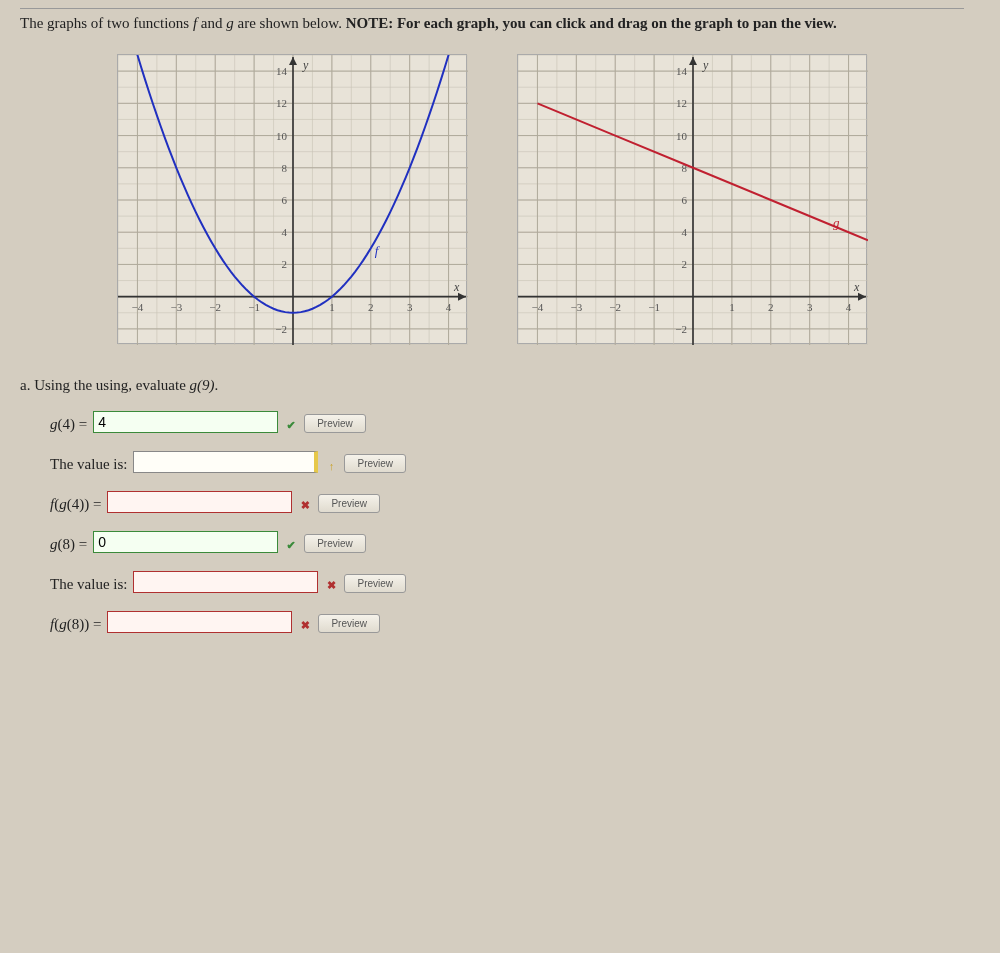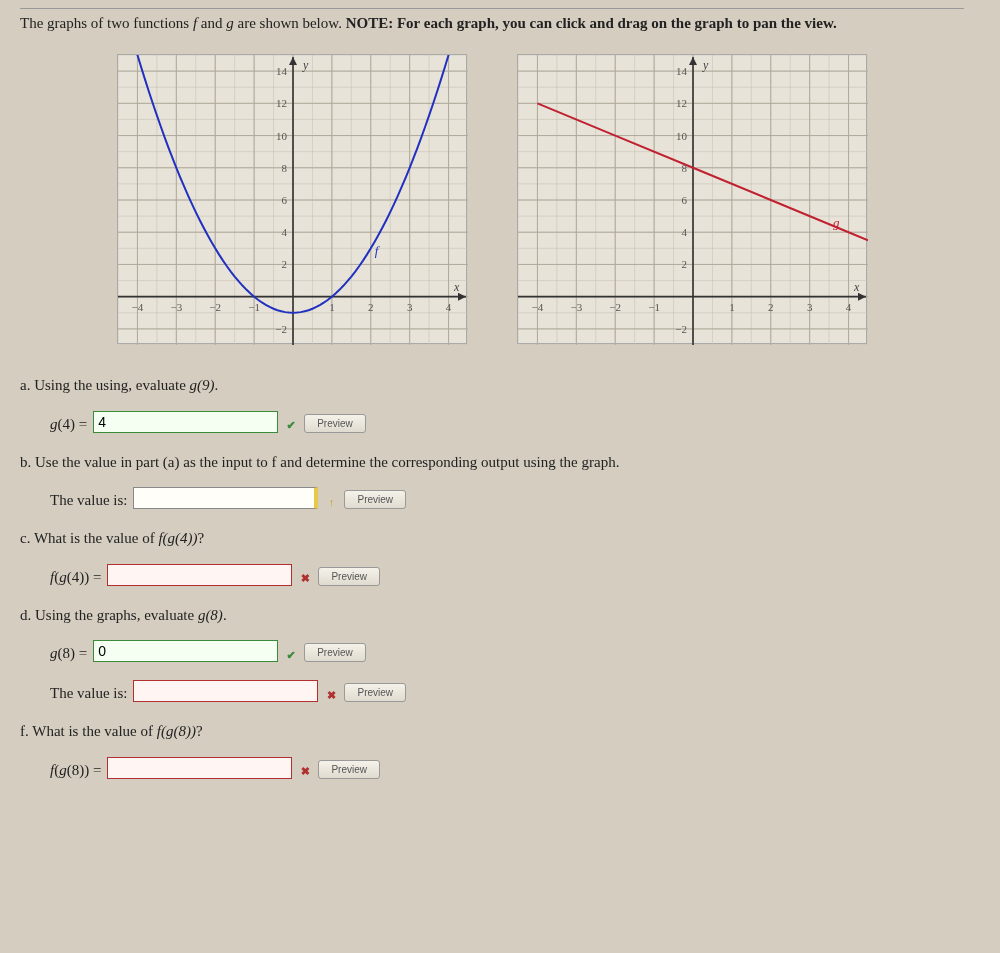--- a/index.html
+++ b/index.html
@@ -277,58 +277,48 @@
   <div class="part">
     <span>a. Using the using, evaluate </span><span class="mathvar">g(9)</span><span>.</span>
   </div>
   <div class="answer-line">
     <span><span class="mathvar">g</span>(4) =</span>
     <input class="ans correct" value="4" style="">
     <span class="status-icon check">✔</span>
     <button class="preview">Preview</button>
   </div>
 
-  <div class="part">b. Use the value in part (a) as the input to f and determine the corresponding output using the graph.</div>
   <div class="answer-line">
     <span>The value is:</span>
     <input class="ans warn" value="" style="">
     <span class="status-icon warn">↑</span>
     <button class="preview">Preview</button>
   </div>
 
-  <div class="part">
-    <span>c. What is the value of </span><span class="mathvar">f(g(4))</span><span>?</span>
-  </div>
   <div class="answer-line">
     <span><span class="mathvar">f</span>(<span class="mathvar">g</span>(4)) =</span>
     <input class="ans incorrect" value="" style="">
     <span class="status-icon cross">✖</span>
     <button class="preview">Preview</button>
   </div>
 
-  <div class="part">
-    <span>d. Using the graphs, evaluate </span><span class="mathvar">g(8)</span><span>.</span>
-  </div>
   <div class="answer-line">
     <span><span class="mathvar">g</span>(8) =</span>
     <input class="ans correct" value="0" style="">
     <span class="status-icon check">✔</span>
     <button class="preview">Preview</button>
   </div>
 
   <div class="answer-line">
     <span>The value is:</span>
     <input class="ans incorrect" value="" style="">
     <span class="status-icon cross">✖</span>
     <button class="preview">Preview</button>
   </div>
 
-  <div class="part">
-    <span>f. What is the value of </span><span class="mathvar">f(g(8))</span><span>?</span>
-  </div>
   <div class="answer-line">
     <span><span class="mathvar">f</span>(<span class="mathvar">g</span>(8)) =</span>
     <input class="ans incorrect" value="" style="">
     <span class="status-icon cross">✖</span>
     <button class="preview">Preview</button>
   </div>
 
 </div>
 
 </body></html>

